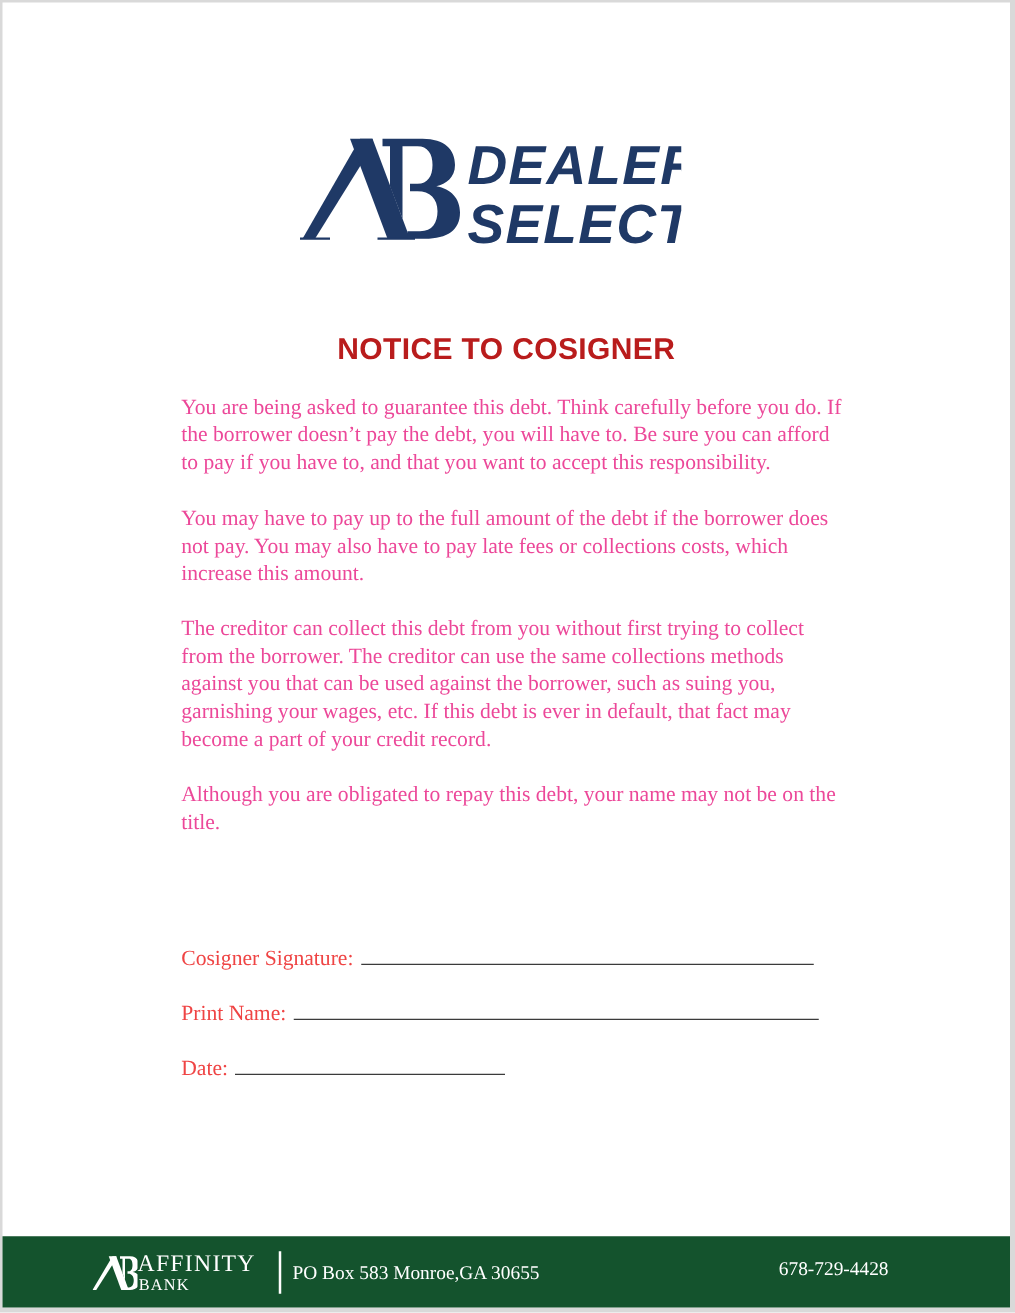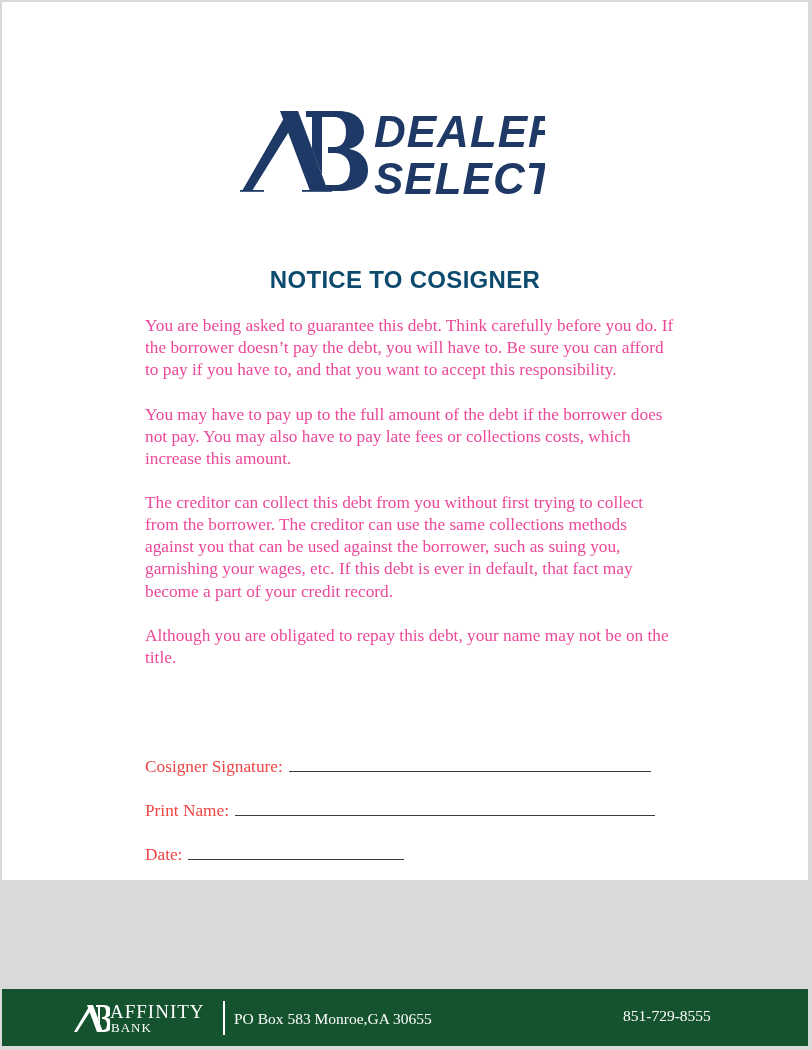--- a/index.html
+++ b/index.html
@@ -6,39 +6,39 @@
   body {
     width: 812px; height: 1050px;
     background: #d9d9d9;
     position: relative;
     overflow: hidden;
     font-family: "Liberation Serif", "DejaVu Serif", serif;
   }
   .page {
     position: absolute;
     left: 2px; top: 2px;
-    width: 806px; height: 878px;
+    width: 806px; height: 1044px;
     background: #ffffff;
   }
   .logo {
     position: absolute;
     left: 238px; top: 103px;
     width: 305px; height: 92px;
   }
   .logo svg { display: block; }
   .title {
     position: absolute;
     left: 0; right: 0;
     top: 264px;
     text-align: center;
     font-family: "Liberation Sans", "DejaVu Sans", sans-serif;
     font-weight: bold;
     font-size: 24px;
     letter-spacing: 0.3px;
-    color: #0c4a6e;
+    color: #b91c1c;
   }
   .body-text {
     position: absolute;
     left: 143px;
     top: 313px;
     width: 530px;
     color: #ec4899;
     font-size: 17.3px;
     line-height: 22.1px;
   }
@@ -139,16 +139,16 @@
       <g fill="#ffffff">
         <polygon points="0,29 16,2 19,2 19,4 3,29"></polygon>
         <polygon points="13,2 19,2 29,29 23,29"></polygon>
         <path d="M22,2 L30,2 C35,2 37,5 37,9 C37,12 35,14 32,14.5 C36,15 38,18 38,21 C38,26 35,29 30,29 L27,29 L27,27 L29,27 C32,27 33,24 33,21 C33,18 31,16 29,16 L28,16 L28,14 L29,14 C31,14 32,12 32,9 C32,6 31,4 29,4 L26,4 L26,22 L24,15 L24,4 L22,4 Z"></path>
       </g>
     </svg>
     <div class="affinity">AFFINITY</div>
     <div class="bank">BANK</div>
     <div class="divider"></div>
     <div class="address">PO Box 583 Monroe,GA 30655</div>
-    <div class="phone">851-729-8555</div>
+    <div class="phone">678-729-4428</div>
   </div>
 
 </div>
 
 </body></html>

